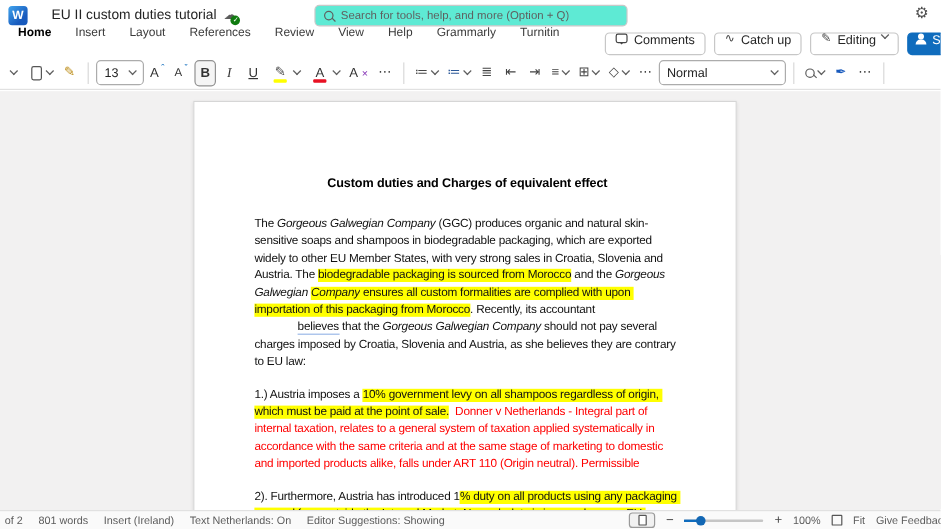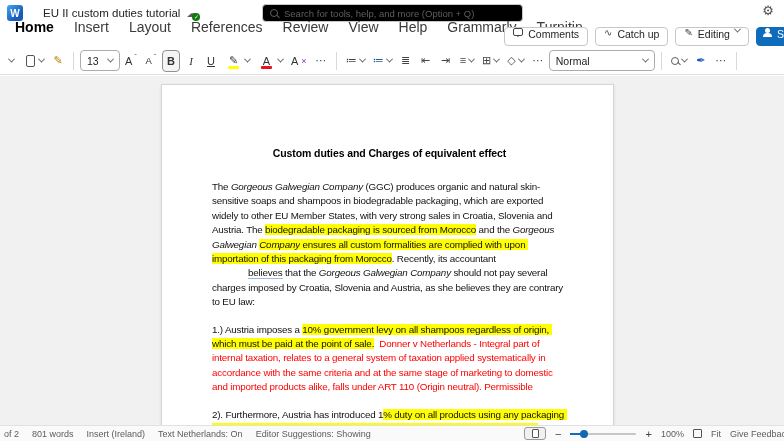--- a/index.html
+++ b/index.html
@@ -11,32 +11,32 @@
   .topbar { position:absolute; top:0; left:0; width:784px; height:26px; background:#fff;
             display:flex; align-items:center; }
   .logo { width:16px; height:16px; margin-left:7px; border-radius:3px; flex:none;
           background:linear-gradient(135deg,#41a5ee 0%,#185abd 70%);
           color:#fff; font-size:10px; font-weight:bold; display:flex; align-items:center; justify-content:center; }
   .doc-title { margin-left:20px; font-size:11.5px; color:#242424; white-space:nowrap; }
   .cloud-wrap { position:relative; margin-left:6px; font-size:11px; color:#5c5c5c; line-height:1; }
   .cloud-check { position:absolute; right:-3px; bottom:-2px; width:8px; height:8px; border-radius:50%;
                  background:#0f7b0f; color:#fff; font-size:6px; display:flex; align-items:center; justify-content:center; }
   .searchbox { position:absolute; left:262px; top:4px; width:261px; height:18px; border:1px solid #c8c8c8;
-               border-radius:4px; background:#000000; display:flex; align-items:center; padding:0 7px; gap:6px; }
+               border-radius:4px; background:#5eead4; display:flex; align-items:center; padding:0 7px; gap:6px; }
   .ic-search { width:8px; height:8px; border:1.3px solid #5f5f5f; border-radius:50%; position:relative; flex:none; }
   .ic-search::after { content:""; position:absolute; width:4px; height:1.3px; background:#5f5f5f;
                       right:-3px; bottom:-1px; transform:rotate(45deg); }
   .search-ph { font-size:9.5px; color:#5f5f5f; white-space:nowrap; overflow:hidden; }
   .gear { position:absolute; right:10px; top:4px; font-size:13px; color:#515151; line-height:1; }
 
   
   .tabrow { position:absolute; top:26px; left:0; width:784px; height:21px; background:#fff;
             display:flex; align-items:center; }
   .tabs { display:flex; align-items:center; padding-left:5px; }
-  .tab { font-size:14px; color:#3b3b3b; padding:3px 10px 22px 10px; position:relative; white-space:nowrap; cursor:default; }
+  .tab { font-size:10px; color:#3b3b3b; padding:3px 10px 22px 10px; position:relative; white-space:nowrap; cursor:default; }
   .tab.active { font-weight:bold; color:#000; }
   .tab.active::after { content:""; position:absolute; left:9px; right:9px; bottom:1px; height:2.5px;
                        background:#0f6cbd; border-radius:2px; }
   .tab-actions { position:absolute; right:-30px; top:1px; display:flex; align-items:center; gap:7px; }
   .pill { height:19px; display:flex; gap:5px; border:1px solid #c7c7c7; border-radius:4px;
           background:#fff; padding:0 8px; font-size:10.5px; color:#242424; white-space:nowrap; }
   .pill.primary { background:#0f6cbd; border-color:#0f6cbd; color:#fff; }
   .ic-bubble { width:10px; height:8px; border:1px solid #444; border-radius:2px; position:relative; flex:none; }
   .ic-bubble::after { content:""; position:absolute; left:2px; bottom:-4px; border:2px solid transparent; border-top-color:#444; }
   .ic-wave { font-size:10px; color:#444; line-height:1; }

